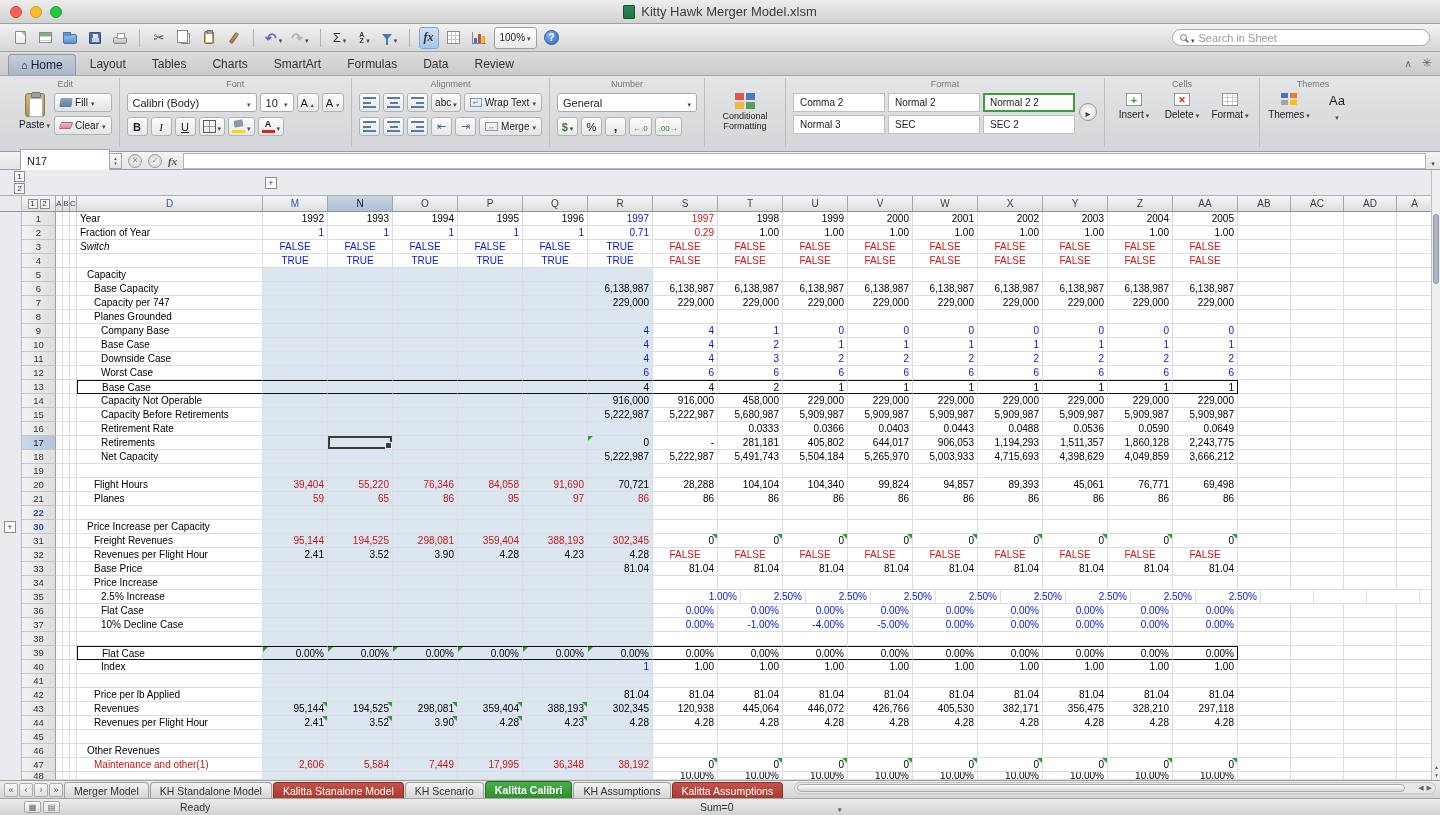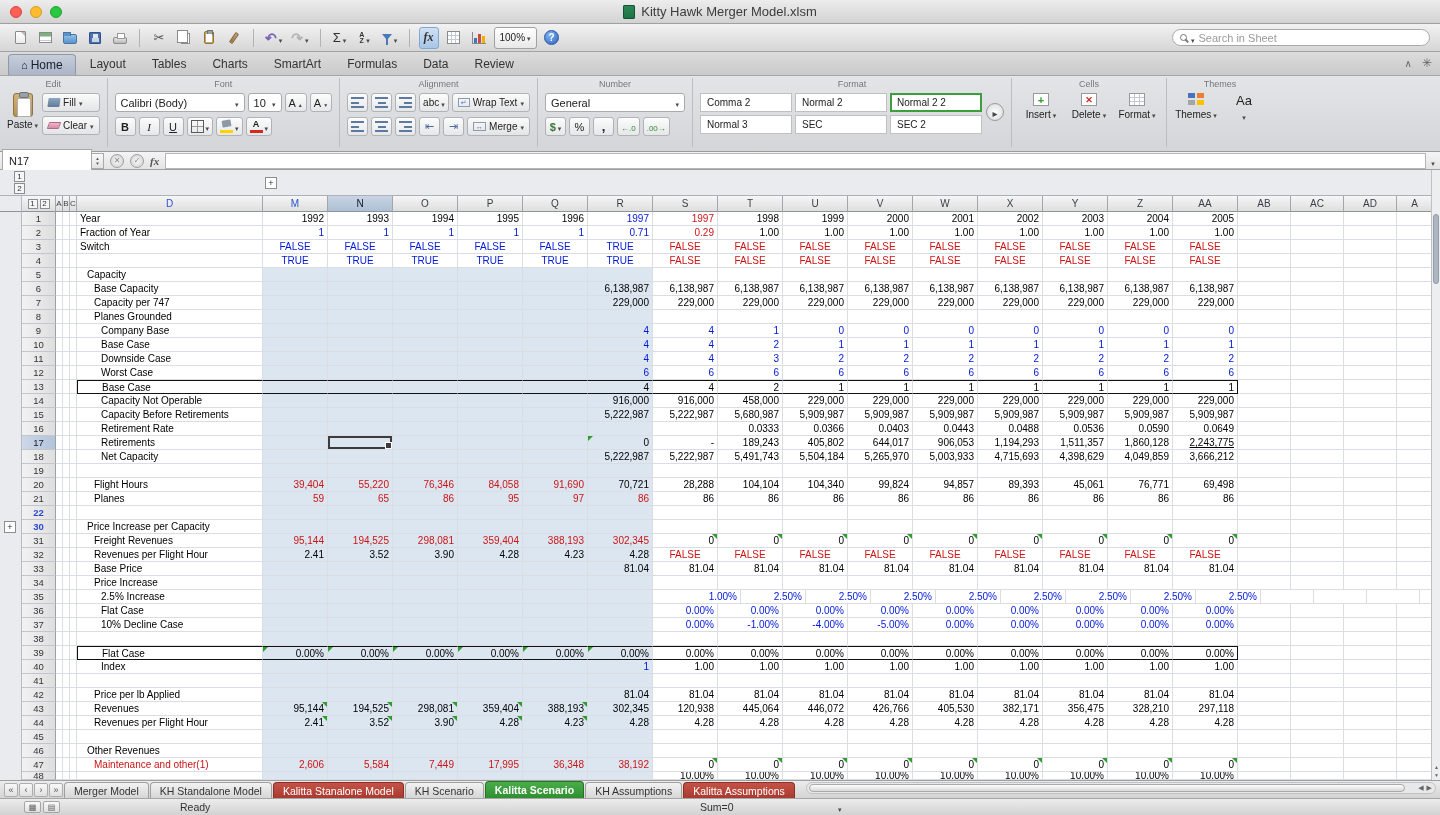--- a/index.html
+++ b/index.html
@@ -59,21 +59,21 @@
   .sph{color:#9a9a9a;font-size:11px}
   
   .ribtabs{height:24px;background:linear-gradient(#dcdcdc,#cacaca);border-bottom:1px solid #a5a5a5;display:flex;align-items:flex-end;padding:0 8px;gap:2px}
   .rtab{padding:3px 12px 4px;font-size:12px;color:#333;border-radius:4px 4px 0 0;height:21px}
   .rtab.home::before{content:"⌂ ";font-size:11px}
   .rtab.active{background:linear-gradient(#c6cedb,#abb5c6);border:1px solid #8d99ab;border-bottom:none;color:#16202e}
   .rtright{margin-left:auto;display:flex;align-items:center;gap:10px;padding-bottom:4px}
   .collapser::before{content:"∧";font-size:10px;color:#666}
   .gear::before{content:"✳";font-size:12px;color:#666}
   
-  .ribbon{height:76px;background:linear-gradient(#e4e5e7,#d3d5d8);border-bottom:1px solid #9b9b9b;display:flex;padding:2px 0 4px;overflow:hidden}
+  .ribbon{height:76px;background:linear-gradient(#e4e5e7,#d3d5d8);border-bottom:1px solid #9b9b9b;display:flex;padding:2px 12px 4px;overflow:hidden}
   .rgroup{flex:none;display:flex;flex-direction:column;padding:0 7px;position:relative}
   .rgroup+.rgroup{border-left:1px solid #bcbdbf}
   .gtitle{font-size:9px;color:#74777c;text-align:center;height:12px;line-height:12px;white-space:nowrap}
   .gbody{flex:1;display:flex;align-items:flex-start;gap:4px;padding-top:3px}
   .gbody.col{flex-direction:column;gap:5px}
   .hrow{display:flex;gap:3px;align-items:center}
   .bigv{display:flex;flex-direction:column;align-items:center;gap:2px;font-size:10px;color:#222}
   .blbl{display:flex;align-items:center;gap:2px}
   .ic-pastebig{width:20px;height:24px;background:linear-gradient(#d4b478,#b5924f);border:1px solid #8f7340;border-radius:3px;position:relative}
   .ic-pastebig::before{content:"";position:absolute;top:-2px;left:5px;width:8px;height:4px;background:#9aa0a8;border:1px solid #70757c;border-radius:2px}
@@ -122,21 +122,21 @@
   .cellbtn{display:flex;flex-direction:column;align-items:center;gap:3px;font-size:10px;color:#222;min-width:44px}
   .clbl{display:flex;align-items:center;gap:2px}
   .ic-insert,.ic-delete,.ic-format{width:16px;height:13px;background:#fff;border:1px solid #999;display:flex;align-items:center;justify-content:center;font-size:11px;font-weight:bold}
   .ic-insert::before{content:"+";color:#2c9e2c}
   .ic-delete::before{content:"✕";color:#cc2a1e;font-size:9px}
   .ic-format{background-image:repeating-linear-gradient(transparent 0 3px,#c0cad8 3px 4px),repeating-linear-gradient(90deg,transparent 0 4px,#c0cad8 4px 5px)}
   .ic-themes{width:16px;height:13px;background-image:linear-gradient(#4472c4,#4472c4),linear-gradient(#ed7d31,#ed7d31),linear-gradient(#a5a5a5,#a5a5a5),linear-gradient(#ffc000,#ffc000);background-size:7px 5px,7px 5px,7px 5px,7px 5px;background-position:0 0,9px 0,0 7px,9px 7px;background-repeat:no-repeat}
   .aatxt{font-size:13px;color:#222}
   
   .fbar{height:18px;background:linear-gradient(#f4f4f4,#e4e4e4);border-bottom:1px solid #a0a0a0;display:flex;align-items:center}
-  .namebox{width:90px;height:24px;background:#fff;border:1px solid #a9a9a9;margin-left:2px;font-size:11px;color:#222;display:flex;align-items:center;padding-left:6px}
+  .namebox{width:90px;height:24px;background:#fff;border:1px solid #a9a9a9;margin-left:20px;font-size:11px;color:#222;display:flex;align-items:center;padding-left:6px}
   .stepper{width:12px;height:16px;border:1px solid #a9a9a9;border-left:none;background:linear-gradient(#fafafa,#e2e2e2);display:flex;flex-direction:column;align-items:center;justify-content:center;font-size:4.5px;color:#555;line-height:5px}
   .stepper::before{content:"▲"}.stepper::after{content:"▼"}
   .fbtn{width:14px;height:14px;border-radius:50%;background:radial-gradient(#f8f8f8,#cfcfcf);border:1px solid #9f9f9f;color:#8a8a8a;font-size:8px;display:flex;align-items:center;justify-content:center;margin-left:6px}
   .fbtn.x::before{content:"✕"}
   .fbtn.ok::before{content:"✓"}
   .fxlbl{font-family:"Liberation Serif",serif;font-style:italic;font-weight:bold;font-size:11px;color:#555;margin:0 6px}
   .finput{flex:1;height:16px;background:#fff;border:1px solid #b5b5b5}
   .fdd{width:14px;text-align:center}
   
   .gridwrap{position:relative;height:610px;background:#fff;overflow:hidden}
@@ -469,20 +469,29 @@
         <div class="qbtn">
             <span class="dec"></span>
           </div>
         <div class="qbtn">
             <span class="dec2"></span>
           </div>
       </div>
     </div>
   </div>
 
+  <div class="rgroup">
+    <div class="gtitle"></div>
+    <div class="gbody">
+      <div class="cfbtn">
+        <span class="ic-cf"></span>
+        <span class="cflbl">Conditional Formatting</span>
+      </div>
+    </div>
+  </div>
 
   <div class="rgroup">
     <div class="gtitle">Format</div>
     <div class="gbody">
       <div class="stylegrid" id="stylegrid">
           <div class="stylecell">Comma 2</div>
           <div class="stylecell">Normal 2</div>
           <div class="stylecell sel">Normal 2 2</div>
           <div class="stylecell">Normal 3</div>
           <div class="stylecell">SEC</div>
@@ -702,21 +711,21 @@
           <div class="cell" style="width: 53px;"></div>
           <div class="cell" style="width: 53px;"></div>
           <div class="cell" style="width: 36px;"></div>
         </div>
         <div class="row">
           <div class="gut"></div>
           <div class="rh">3</div>
           <div class="cell" style="width: 7px;"></div>
           <div class="cell" style="width: 7px;"></div>
           <div class="cell" style="width: 7px;"></div>
-          <div class="cell lab" style="width: 186px; padding-left: 3px;">Switch</div>
+          <div class="cell lab" style="width: 186px; padding-left: 3px; font-style: italic;">Switch</div>
           <div class="cell ctr blu" style="width: 65px;">
             <span class="cv">FALSE</span>
           </div>
           <div class="cell ctr blu" style="width: 65px;">
             <span class="cv">FALSE</span>
           </div>
           <div class="cell ctr blu" style="width: 65px;">
             <span class="cv">FALSE</span>
           </div>
           <div class="cell ctr blu" style="width: 65px;">
@@ -1350,41 +1359,41 @@
           <div class="cell blue" style="width: 65px;"></div>
           <div class="cell blue" style="width: 65px;"></div>
           <div class="cell blue" style="width: 65px;">
             <span class="fl fl-l"></span>
             <span class="cv">0</span>
           </div>
           <div class="cell" style="width: 65px;">
             <span class="cv">-</span>
           </div>
           <div class="cell" style="width: 65px;">
-            <span class="cv">189,243</span>
+            <span class="cv">281,181</span>
           </div>
           <div class="cell" style="width: 65px;">
             <span class="cv">405,802</span>
           </div>
           <div class="cell" style="width: 65px;">
             <span class="cv">644,017</span>
           </div>
           <div class="cell" style="width: 65px;">
             <span class="cv">906,053</span>
           </div>
           <div class="cell" style="width: 65px;">
             <span class="cv">1,194,293</span>
           </div>
           <div class="cell" style="width: 65px;">
             <span class="cv">1,511,357</span>
           </div>
           <div class="cell" style="width: 65px;">
             <span class="cv">1,860,128</span>
           </div>
-          <div class="cell" style="width: 65px; text-decoration: underline;">
+          <div class="cell" style="width: 65px;">
             <span class="cv">2,243,775</span>
           </div>
           <div class="cell" style="width: 53px;"></div>
           <div class="cell" style="width: 53px;"></div>
           <div class="cell" style="width: 53px;"></div>
           <div class="cell" style="width: 36px;"></div>
         </div>
         <div class="row">
           <div class="gut"></div>
           <div class="rh">18</div>
@@ -2474,21 +2483,21 @@
 
 <div class="sheettabs" id="sheettabs">
     <div class="snav">«</div>
     <div class="snav">‹</div>
     <div class="snav">›</div>
     <div class="snav">»</div>
     <div class="stab">Merger Model</div>
     <div class="stab">KH Standalone Model</div>
     <div class="stab red">Kalitta Stanalone Model</div>
     <div class="stab">KH Scenario</div>
-    <div class="stab green active">Kalitta Scenario</div>
+    <div class="stab green active">Kalitta Calibri</div>
     <div class="stab">KH Assumptions</div>
     <div class="stab red">Kalitta Assumptions</div>
     <div class="hscroll">
       <div class="hthumb"></div>
       <div class="harrows">
         <span>◀</span>
         <span>▶</span>
       </div>
     </div>
   </div>

